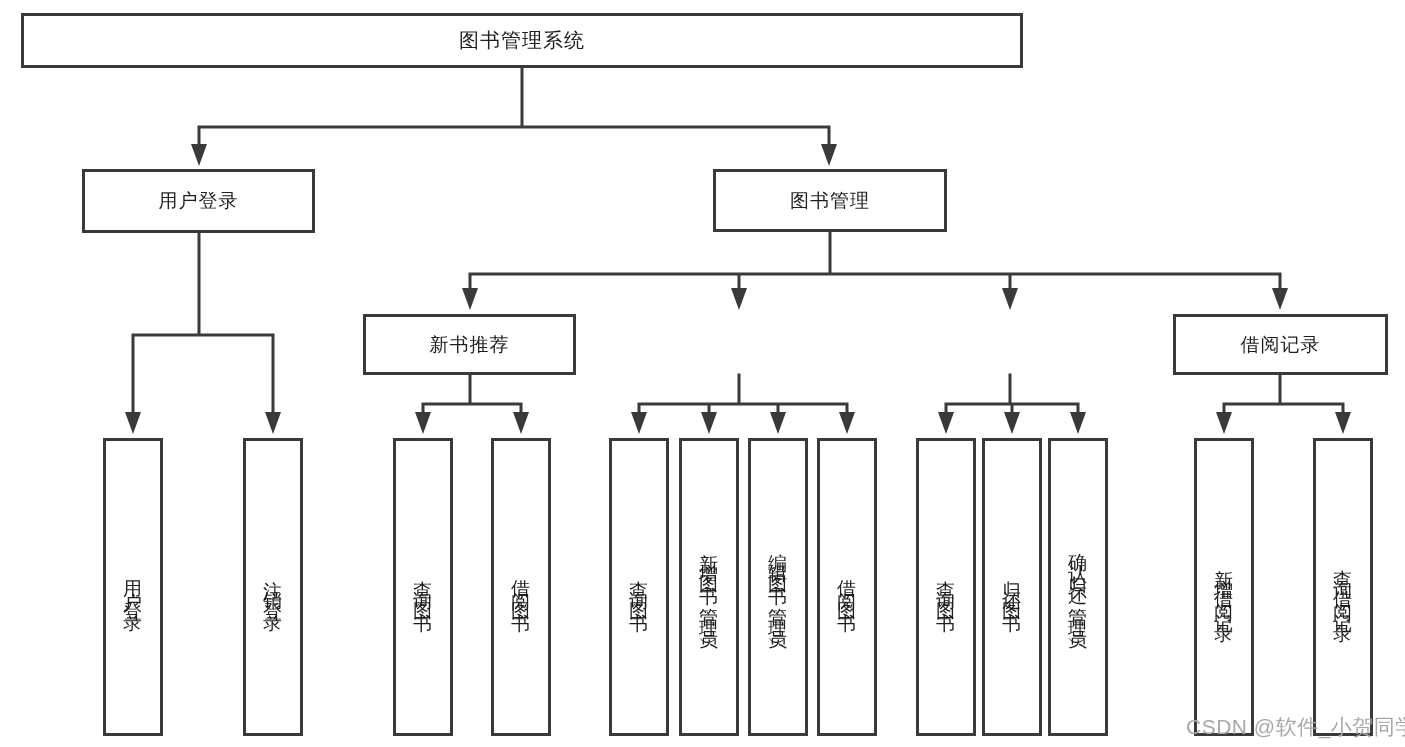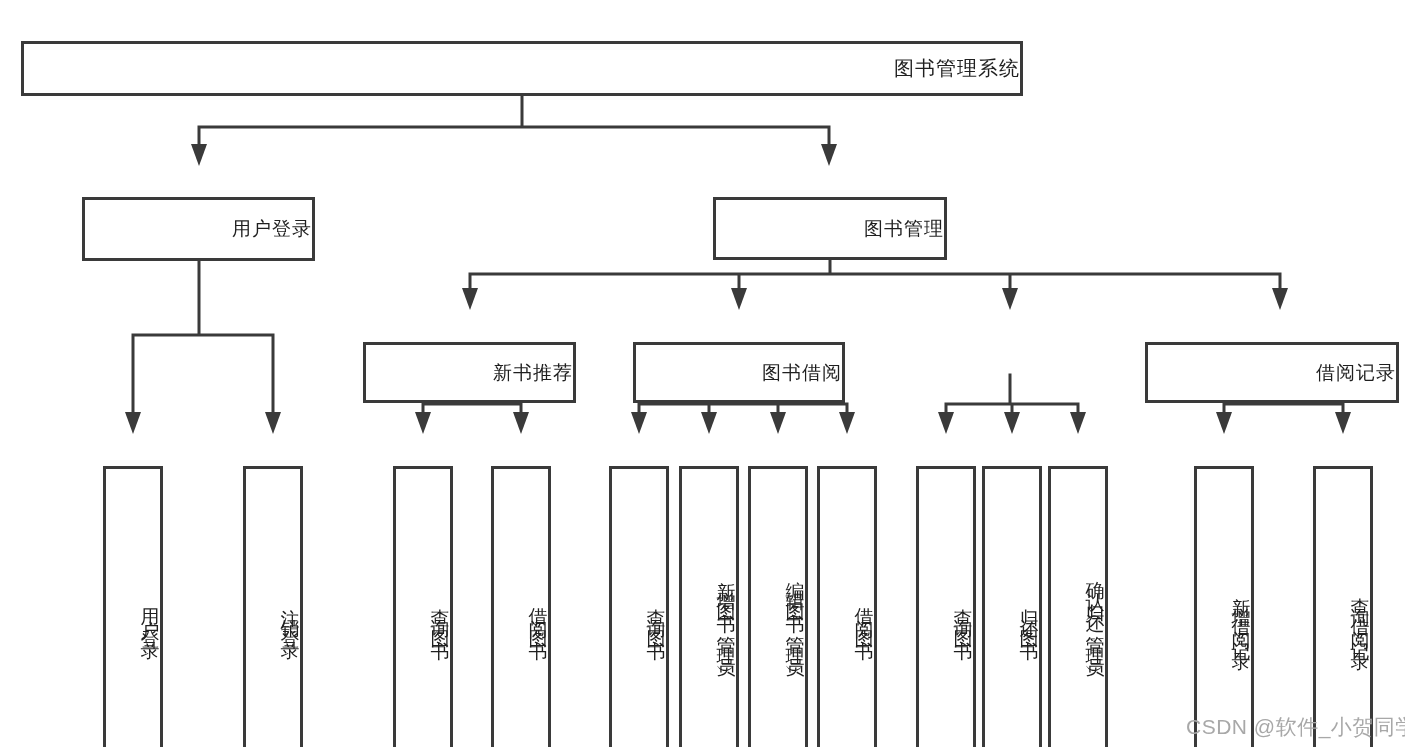--- a/index.html
+++ b/index.html
@@ -30,23 +30,22 @@
     stroke-linecap: square;
   }
   svg.connectors polygon { fill: var(--line); stroke: none; }
   .box {
     position: absolute;
     box-sizing: border-box;
     border: 3px solid var(--line);
     background: #ffffff;
     display: flex;
     align-items: center;
-    justify-content: flex-end;
+    justify-content: center;
     text-align: center;
-    margin-top: 28px;
   }
   .box .lbl {
     font-size: 19px;
     color: var(--text);
     letter-spacing: 1px;
     white-space: nowrap;
   }
   #n-root .lbl { font-size: 20px; }
   .leaf .lbl {
     writing-mode: vertical-rl;
@@ -56,21 +55,21 @@
     white-space: normal;
     line-height: 1;
   }
   
   #n-root        { left: 21px;   top: 13px;  width: 1002px; height: 55px; }
   #n-user-login  { left: 82px;   top: 169px; width: 233px;  height: 64px; }
   #n-book-mgmt   { left: 713px;  top: 169px; width: 234px;  height: 63px; }
   #n-recommend   { left: 363px;  top: 314px; width: 213px;  height: 61px; }
   #n-borrow      { left: 633px;  top: 314px; width: 212px;  height: 61px; }
   #n-current     { left: 903px;  top: 314px; width: 214px;  height: 61px; }
-  #n-records     { left: 1145px; top: 314px; width: 254px;  height: 61px; }
+  #n-records     { left: 1173px; top: 314px; width: 215px;  height: 61px; }
   .leaf { top: 438px; width: 60px; height: 298px; }
   #lf-0  { left: 103px; }
   #lf-1  { left: 243px; }
   #lf-2  { left: 393px; }
   #lf-3  { left: 491px; }
   #lf-4  { left: 609px; }
   #lf-5  { left: 679px; }
   #lf-6  { left: 748px; }
   #lf-7  { left: 817px; }
   #lf-8  { left: 916px; }
@@ -132,23 +131,20 @@
   <div class="box" id="n-user-login">
     <span class="lbl">用户登录</span>
   </div>
   <div class="box" id="n-book-mgmt">
     <span class="lbl">图书管理</span>
   </div>
 
   <div class="box" id="n-recommend">
     <span class="lbl">新书推荐</span>
   </div>
-  <div class="box" id="n-borrow">
-    <span class="lbl">图书借阅</span>
-  </div>
   <div class="box" id="n-records">
     <span class="lbl">借阅记录</span>
   </div>
 
   <div class="box leaf" id="lf-0">
     <span class="lbl">用户登录</span>
   </div>
   <div class="box leaf" id="lf-1">
     <span class="lbl">注销登录</span>
   </div>

